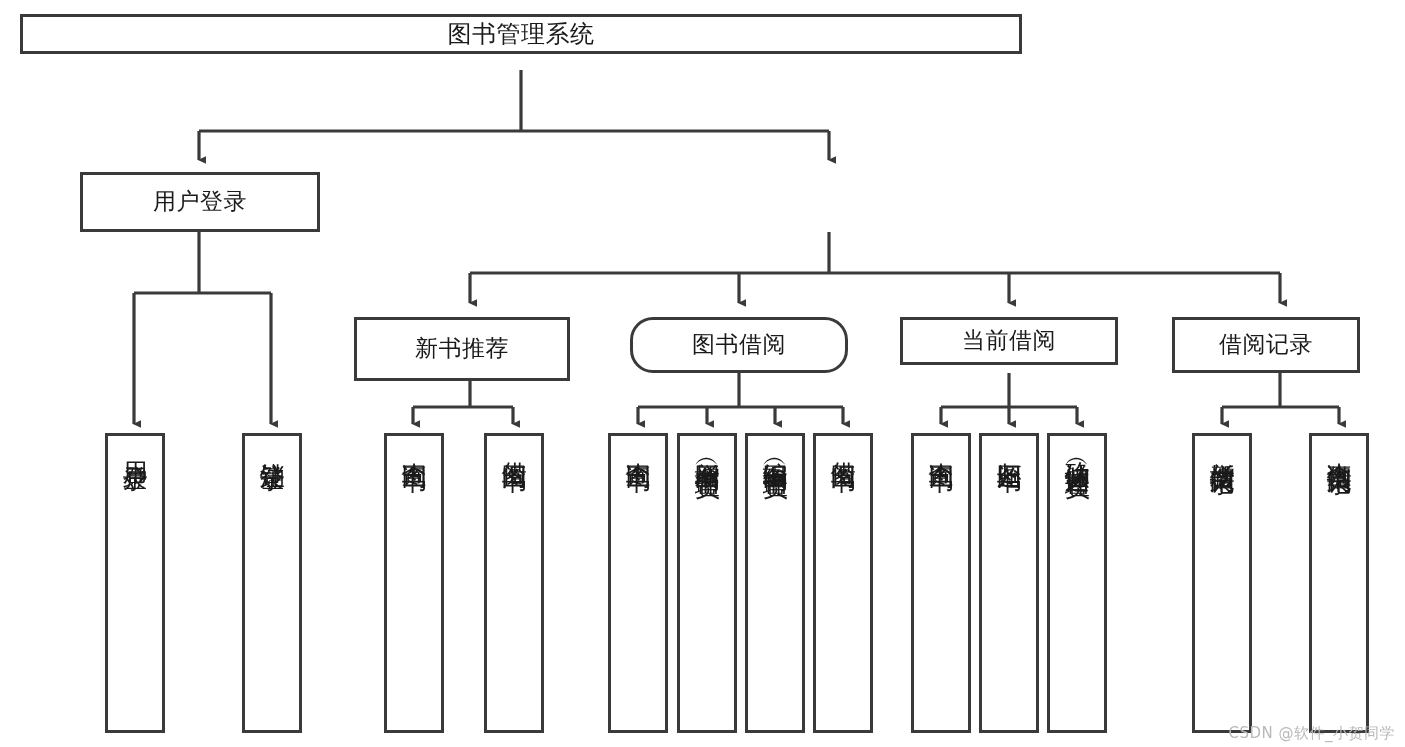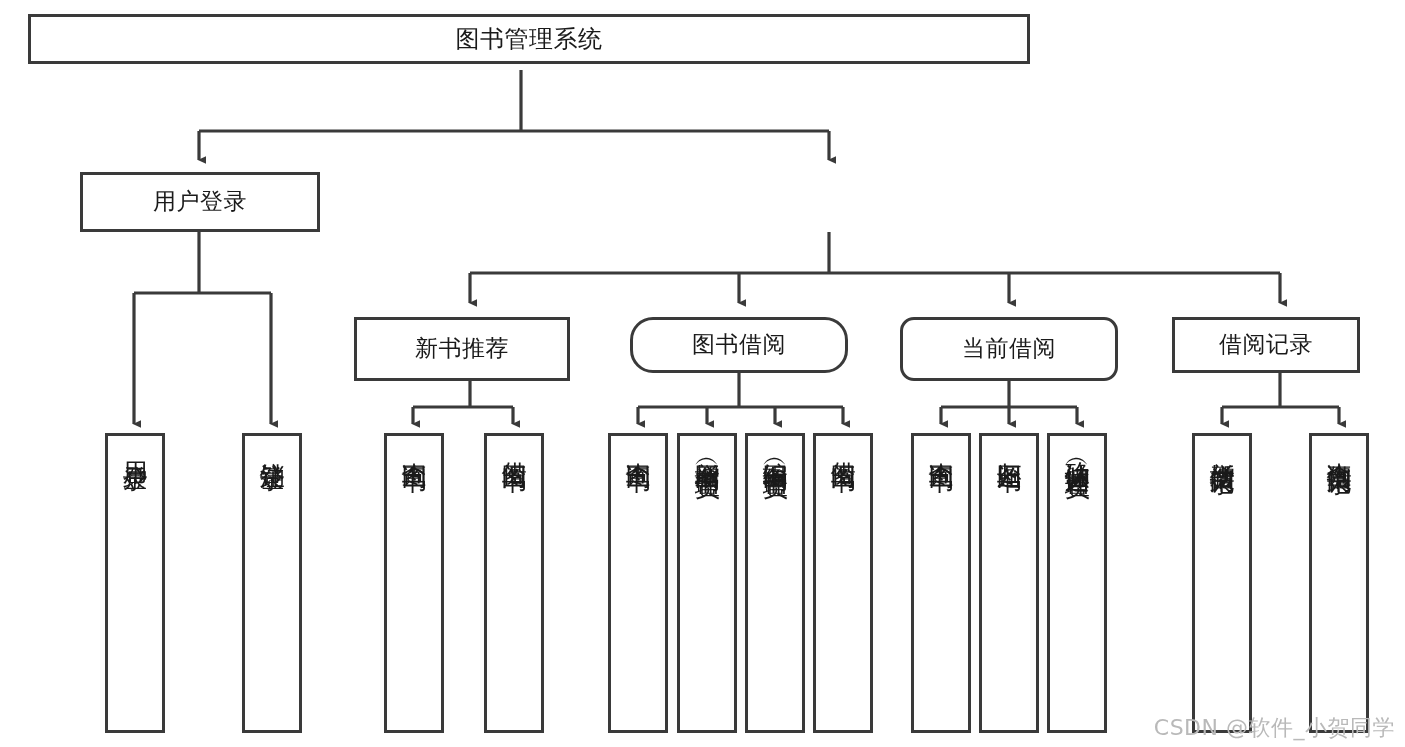--- a/index.html
+++ b/index.html
@@ -58,21 +58,21 @@
     text-orientation: upright;
     font-size: 25px;
     line-height: 1.02;
     letter-spacing: 2px;
     white-space: pre;
   }
   .watermark {
     position: absolute;
     right: 10px;
     bottom: 4px;
-    font-size: 22px;
+    font-size: 15px;
     color: #b9b9b9;
     letter-spacing: 0.5px;
     white-space: nowrap;
     user-select: none;
   }
 </style>
 </head>
 <body>
 
 <div id="canvas">
@@ -120,35 +120,35 @@
       <path d="M1009,407 L1009,424" marker-end="url(#arrow)"></path>
       <path d="M1077,407 L1077,424" marker-end="url(#arrow)"></path>
 
       <path d="M1280,373 L1280,407"></path>
       <path d="M1222,407 L1339,407"></path>
       <path d="M1222,407 L1222,424" marker-end="url(#arrow)"></path>
       <path d="M1339,407 L1339,424" marker-end="url(#arrow)"></path>
     </g>
   </svg>
 
-  <div class="node h-node root" style="left:28px; top:14px; width:1002px; height:50px;">
+  <div class="node h-node root" style="left:20px; top:14px; width:1002px; height:40px;">
     <span class="node-label">图书管理系统</span>
   </div>
 
   <div class="node h-node" style="left:80px; top:172px; width:240px; height:60px;">
     <span class="node-label">用户登录</span>
   </div>
 
   <div class="node h-node" style="left:354px; top:317px; width:216px; height:64px;">
     <span class="node-label">新书推荐</span>
   </div>
   <div class="node h-node" style="left:630px; top:317px; width:218px; height:56px;border-radius:23px;">
     <span class="node-label">图书借阅</span>
   </div>
-  <div class="node h-node" style="left:900px; top:317px; width:218px; height:64px;border-radius:14px;">
+  <div class="node h-node" style="left:900px; top:317px; width:218px; height:48px;">
     <span class="node-label">当前借阅</span>
   </div>
   <div class="node h-node" style="left:1172px; top:317px; width:188px; height:56px;">
     <span class="node-label">借阅记录</span>
   </div>
 
   <div class="node v-node" style="left:105px; top:433px; width:60px; height:300px;">
     <span class="node-label">用户登录</span>
   </div>
   <div class="node v-node" style="left:242px; top:433px; width:60px; height:300px;">

